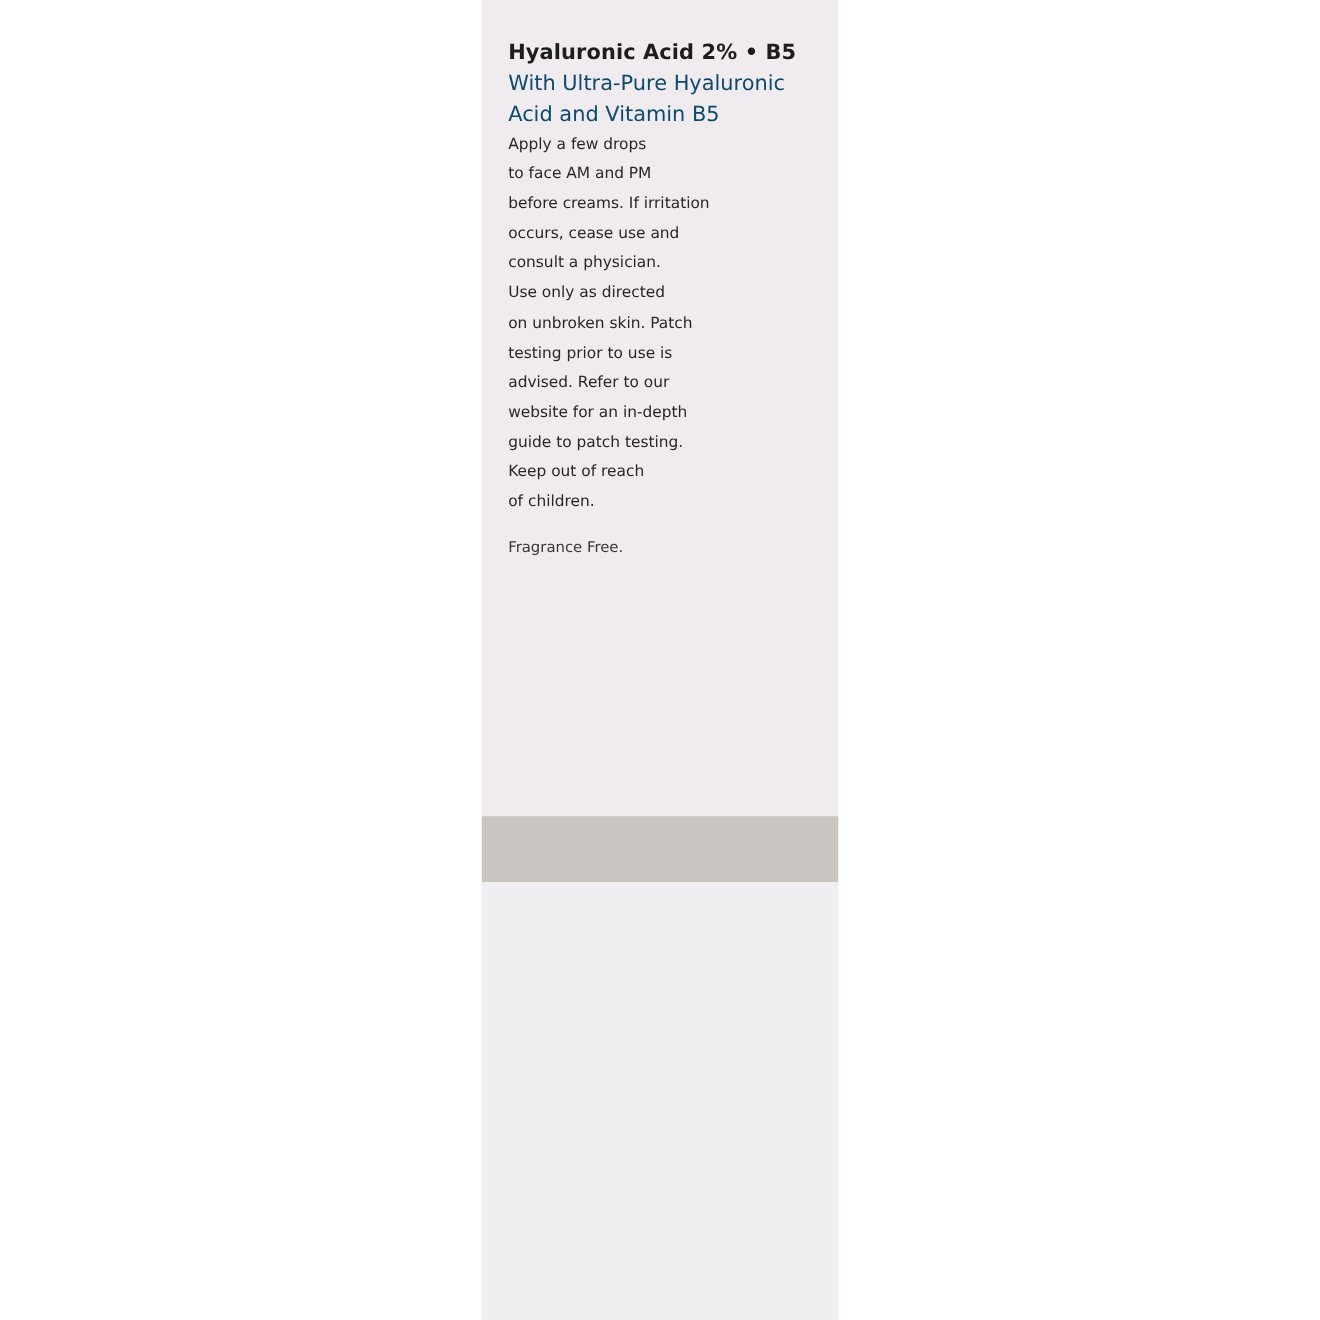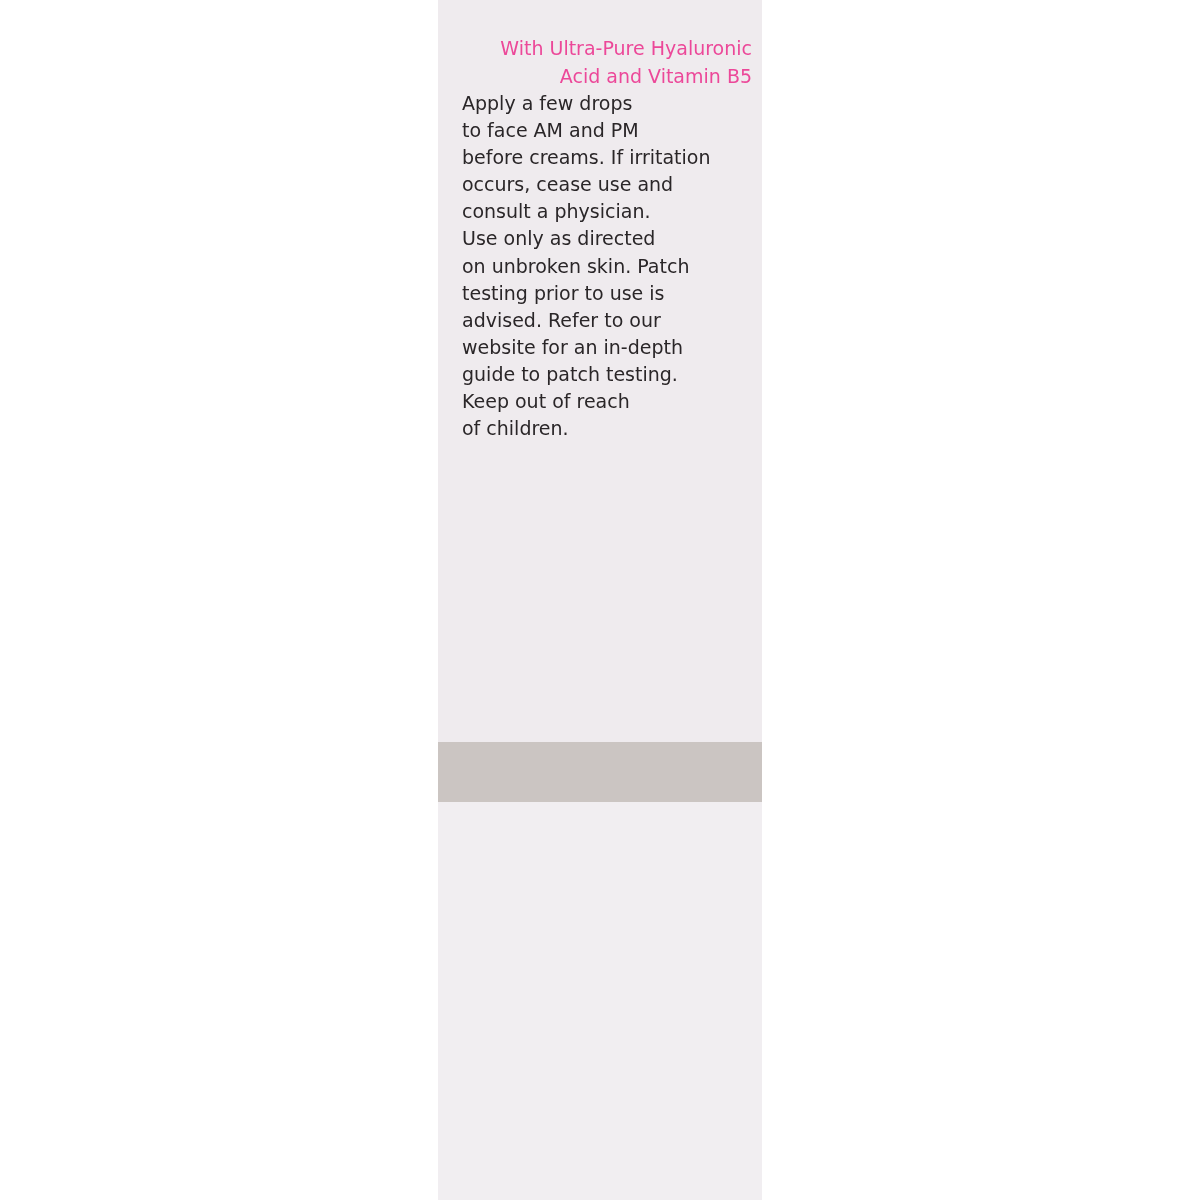--- a/index.html
+++ b/index.html
@@ -37,60 +37,61 @@
     .title {
       font-size: 19px;
       font-weight: bold;
       letter-spacing: 0.1px;
       line-height: 28px;
       white-space: nowrap;
     }
     .subtitle {
       font-size: 19px;
       line-height: 28px;
-      color: #ec4899;
+      color: #0c4a6e;
       white-space: pre-line;
-      text-align: right;
     }
     .dir-label {
       margin-top: 10px;
       font-size: 15px;
       font-weight: bold;
       line-height: 22px;
       color: #2a2628;
     }
     .directions {
-      font-size: 19px;
+      font-size: 14px;
       line-height: 27.1px;
       color: #2a2628;
       white-space: pre-line;
     }
     .note {
       margin-top: 18px;
       font-size: 13.5px;
       line-height: 20px;
       color: #3a3638;
     }
   </style>
 </head>
 <body>
 
 <div class="box"></div>
 <div class="band"></div>
 <div class="lower"></div>
 
 <div class="content">
+  <div class="title">Hyaluronic Acid 2% • B5</div>
   <div class="subtitle">With Ultra-Pure Hyaluronic
 Acid and Vitamin B5</div>
   <div class="directions">Apply a few drops
 to face AM and PM
 before creams. If irritation
 occurs, cease use and
 consult a physician.
 Use only as directed
 on unbroken skin. Patch
 testing prior to use is
 advised. Refer to our
 website for an in-depth
 guide to patch testing.
 Keep out of reach
 of children.</div>
+  <div class="note">Fragrance Free.</div>
 </div>
 
 </body></html>

